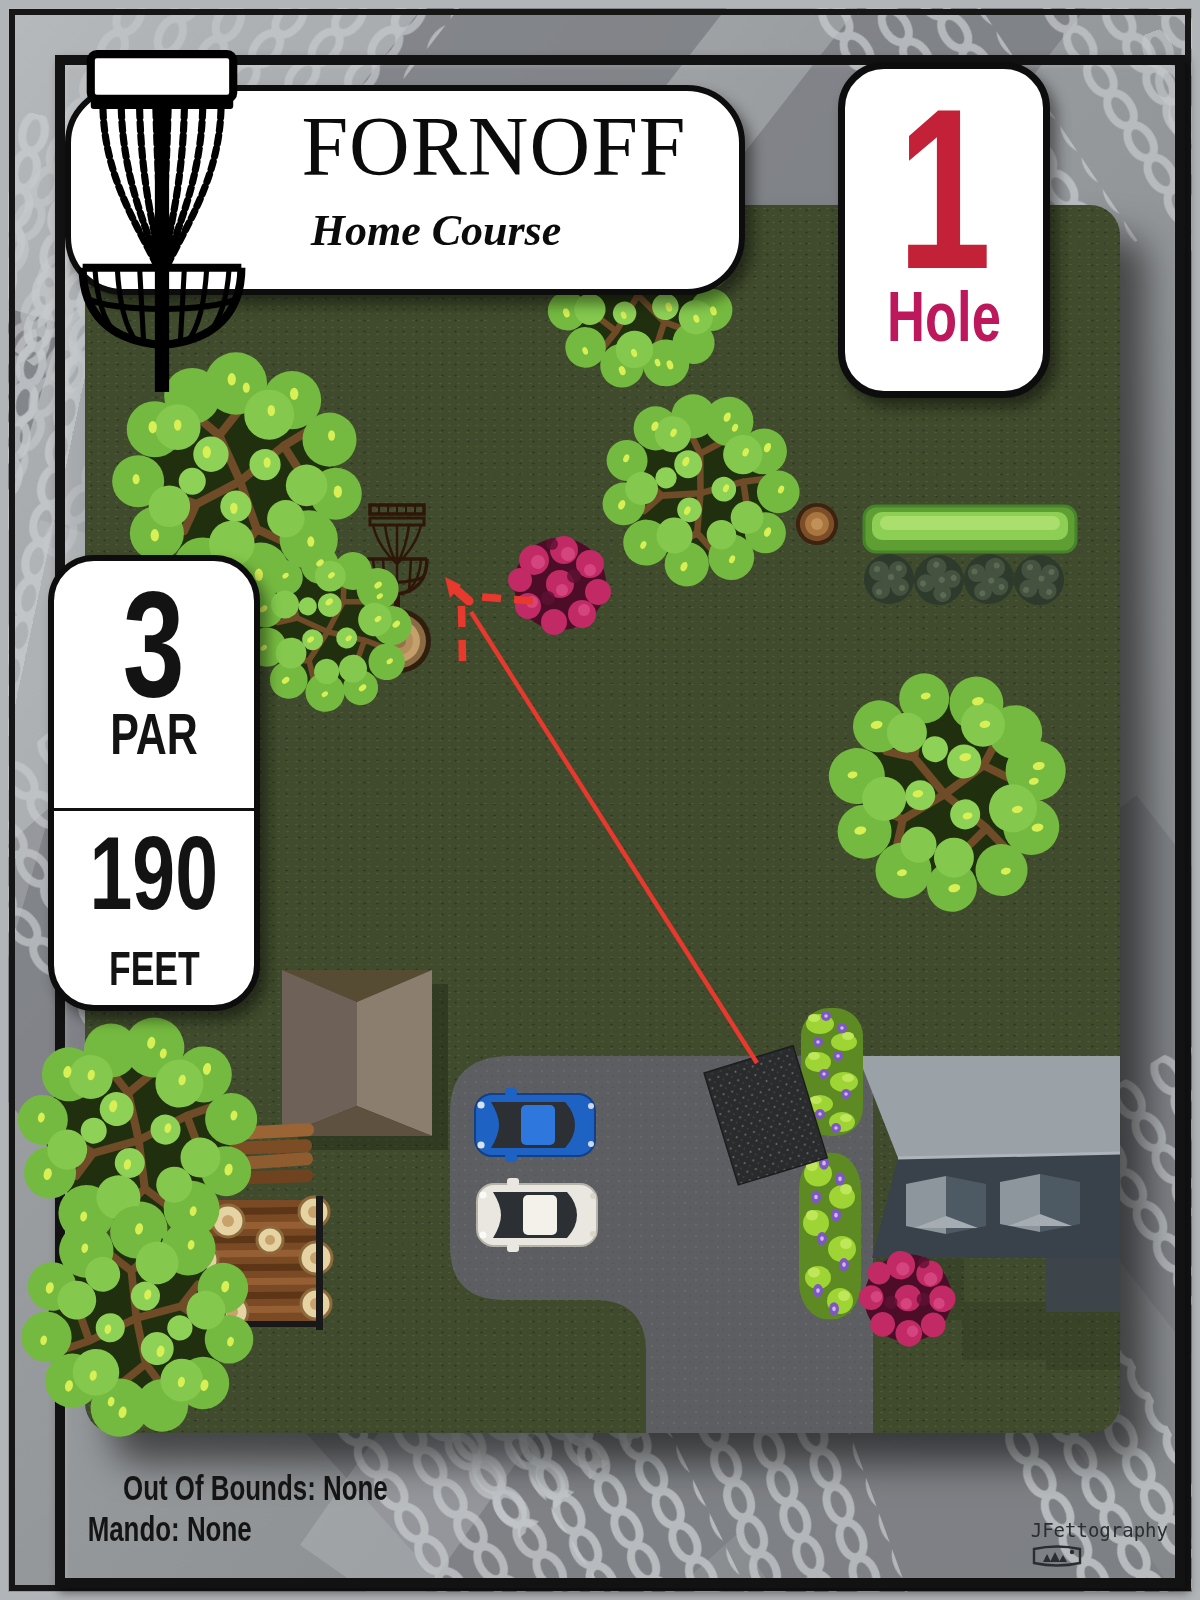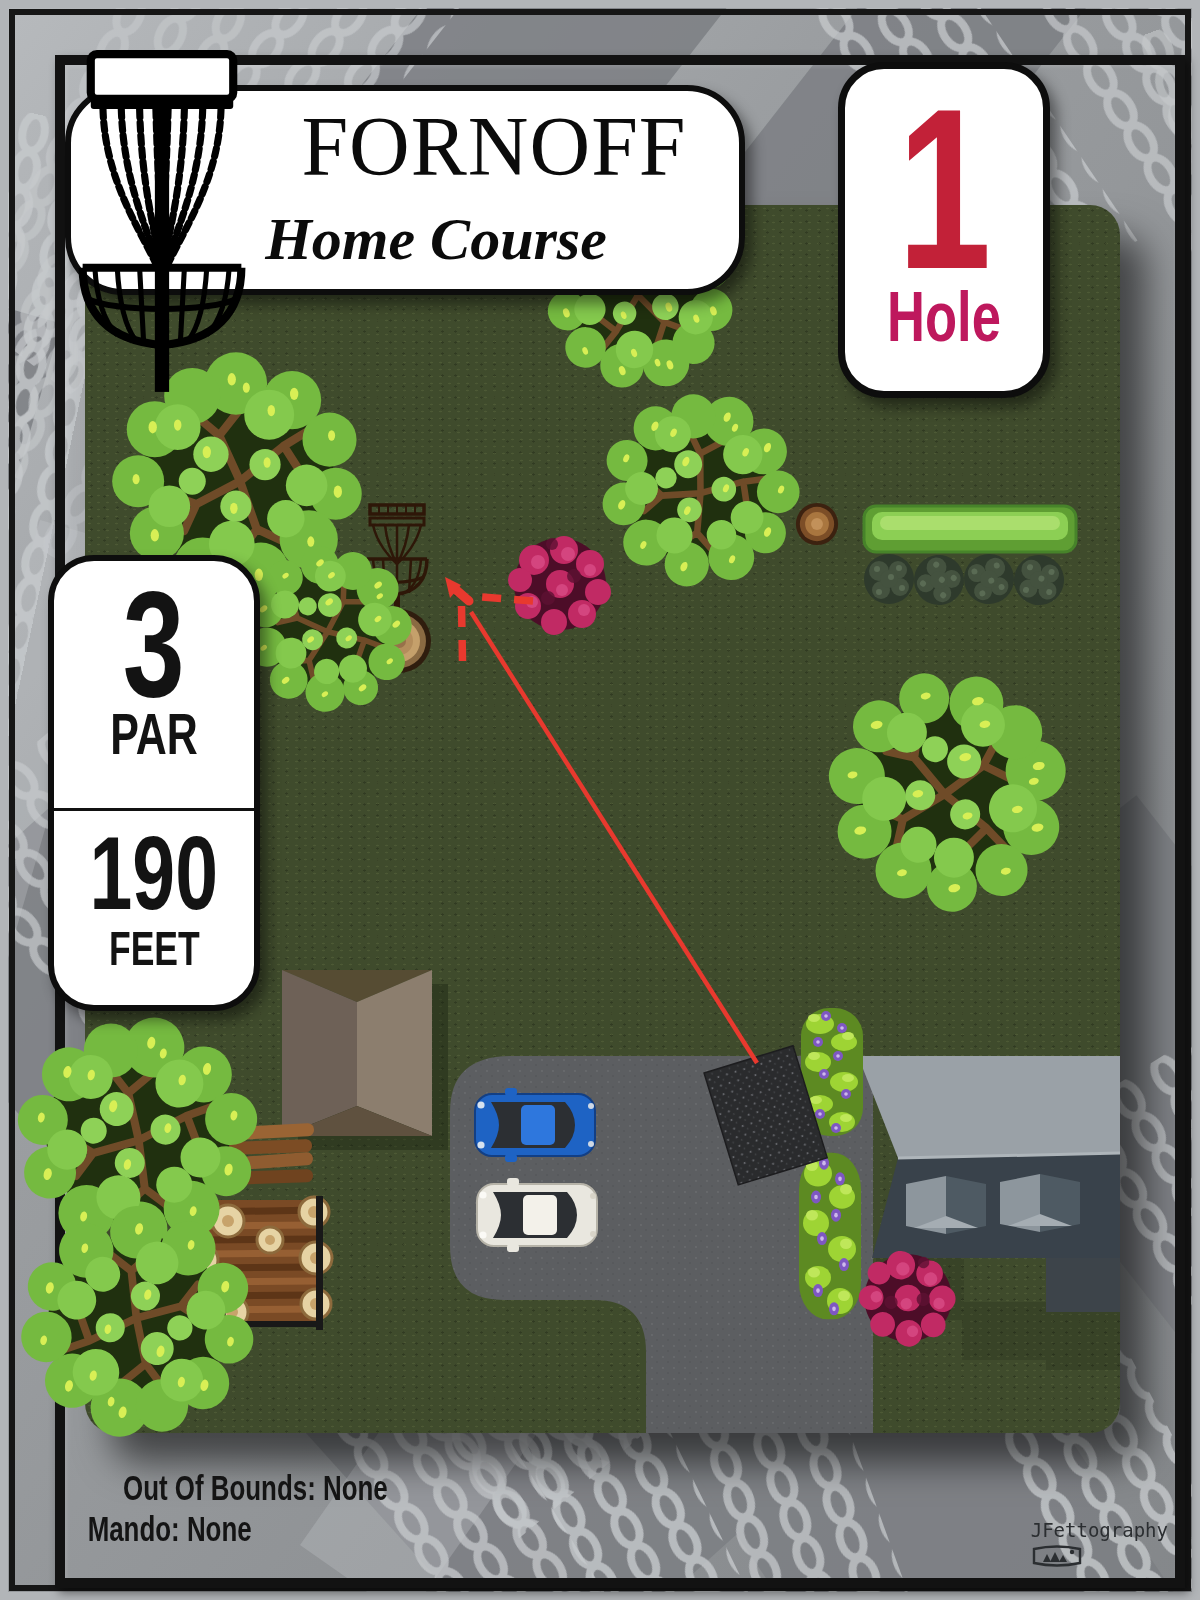--- a/index.html
+++ b/index.html
@@ -24,34 +24,34 @@
             box-shadow:26px 30px 36px rgba(0,0,0,.55);
             z-index:2;}
   #map-svg{position:absolute;inset:0;z-index:4;pointer-events:none;}
   
   .card{position:absolute;background:#fff;border:6px solid #0d0d0d;box-shadow:7px 9px 14px rgba(0,0,0,.45);z-index:5;}
   .logo-box{left:65px;top:85px;width:668px;height:198px;border-radius:58px;}
   .logo-title{position:absolute;left:200px;right:22px;top:14px;text-align:center;
               font-family:"Liberation Serif",serif;font-size:84px;font-weight:500;color:#0b0b0b;
               letter-spacing:1px;line-height:1;}
   .logo-sub{position:absolute;left:150px;width:430px;top:114px;text-align:center;
-            font-family:"Liberation Serif",serif;font-style:italic;font-weight:700;font-size:60px;color:#0b0b0b;}
+            font-family:"Liberation Serif",serif;font-style:italic;font-weight:700;font-size:44px;color:#0b0b0b;}
   #basket-logo{position:absolute;left:62px;top:46px;z-index:6;}
   .hole-box{left:838px;top:62px;width:198px;height:322px;border-radius:46px;border-width:7px;
             display:flex;flex-direction:column;align-items:center;justify-content:flex-start;}
   .hole-number{margin-top:6px;font-size:228px;font-weight:700;color:#c22138;line-height:1.0;}
   .hole-label{margin-top:-22px;font-size:71px;font-weight:700;color:#be185d;line-height:1;}
   .par-box{left:48px;top:555px;width:200px;height:444px;border-radius:46px;
            display:flex;flex-direction:column;}
   .par-top{height:247px;border-bottom:3px solid #111;display:flex;flex-direction:column;align-items:center;}
   .par-bottom{flex:1;display:flex;flex-direction:column;align-items:center;}
   .par-number{margin-top:8px;font-size:150px;font-weight:700;color:#131313;line-height:1;}
   .par-label{margin-top:-14px;font-size:58px;font-weight:700;color:#131313;line-height:1;}
   .dist-number{margin-top:10px;font-size:104px;font-weight:700;color:#131313;line-height:1;}
-  .dist-label{margin-top:0;font-size:48px;font-weight:700;color:#131313;line-height:1;}
+  .dist-label{margin-top:20px;font-size:48px;font-weight:700;color:#131313;line-height:1;}
   .cn{display:inline-block;transform:scaleX(.74);transform-origin:center;}
   
   .rules{position:absolute;right:812px;top:1468px;text-align:left;z-index:5;color:#141414;
          font-weight:700;font-size:35px;line-height:1.16;white-space:nowrap;}
   .rules .cnr{display:inline-block;transform:scaleX(.74);transform-origin:right center;}
   
   .watermark{position:absolute;right:32px;top:1520px;z-index:5;text-align:right;color:#2b2e31;
              font-family:"DejaVu Sans Mono",monospace;font-weight:400;font-size:19px;line-height:1.1;}
   .watermark svg{display:inline-block;margin-top:2px;}
 </style>

